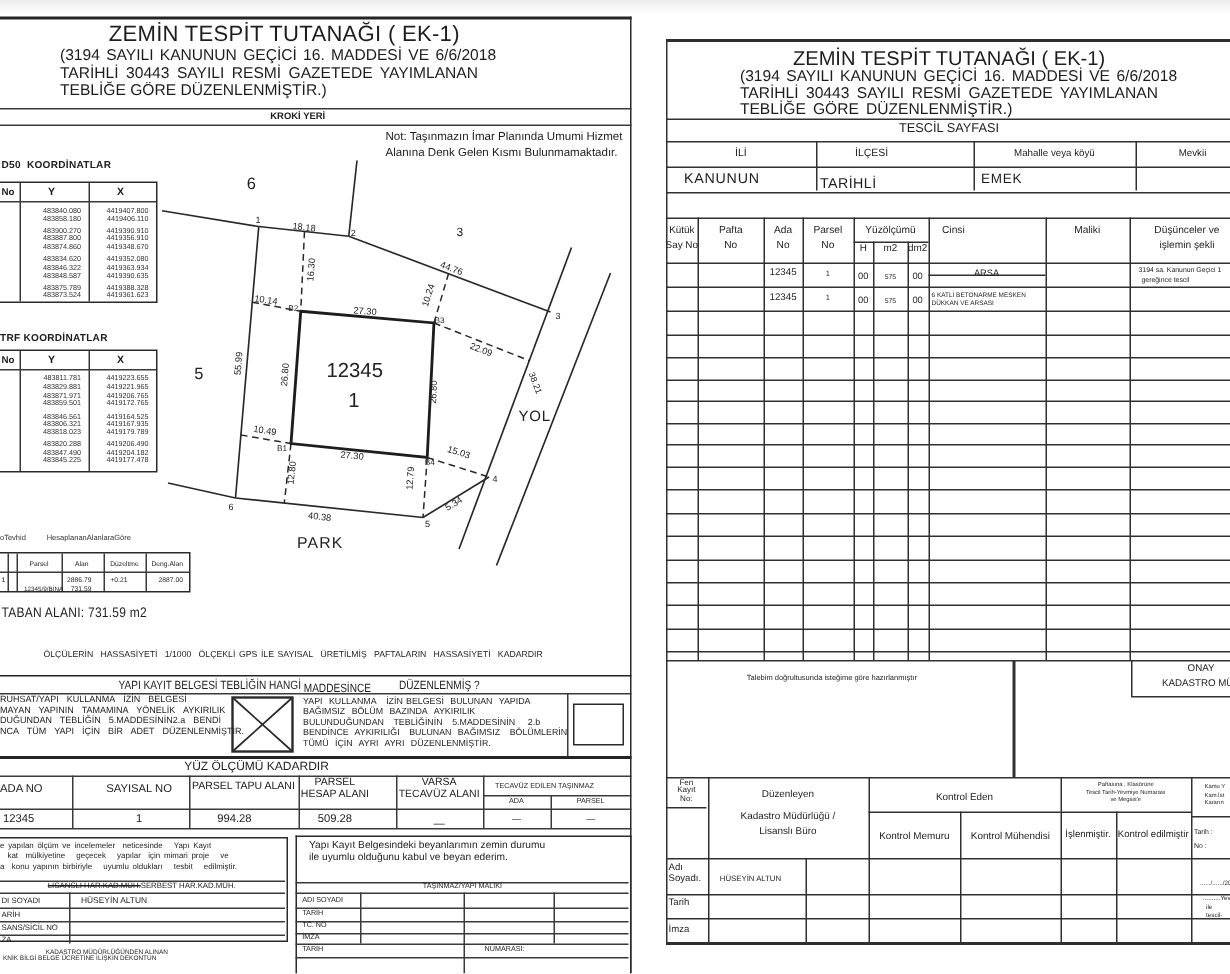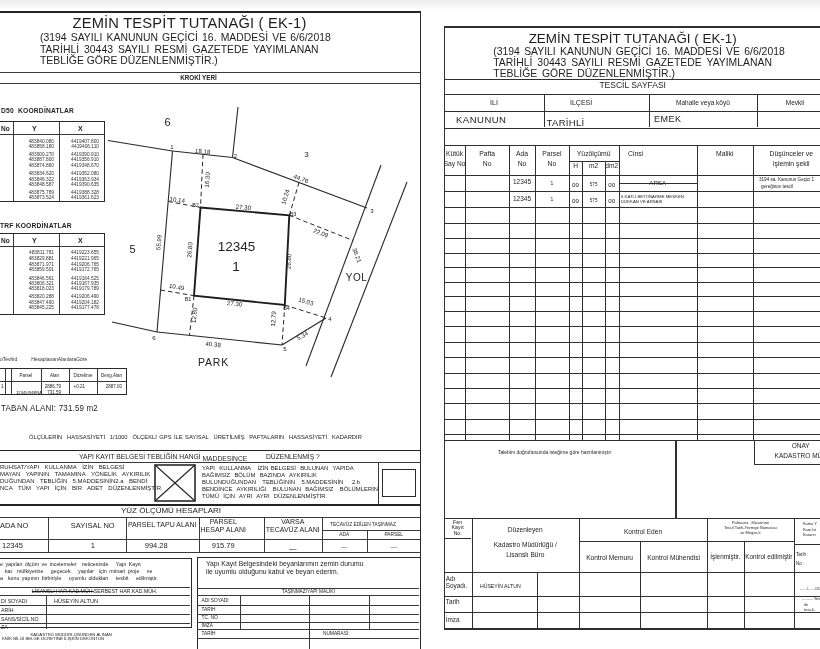--- a/index.html
+++ b/index.html
@@ -28,20 +28,21 @@
 <div class="a" style="left:40px;top:31.8px;width:330px;font-size:10.4px;line-height:11.7px;">
 <div class="nw" style="word-spacing:1.3px;">(3194 SAYILI KANUNUN GEÇİCİ 16. MADDESİ VE 6/6/2018</div>
 <div class="nw" style="word-spacing:2.1px;">TARİHLİ 30443 SAYILI RESMİ GAZETEDE YAYIMLANAN</div>
 <div class="nw" style="word-spacing:0px;">TEBLİĞE GÖRE DÜZENLENMİŞTİR.)</div>
 </div>
 
 <div class="hl" style="left:0;top:71.5px;width:421px;"></div>
 <div class="a c" style="left:0;top:73.5px;width:397px;font-size:6.3px;font-weight:bold;">KROKİ YERİ</div>
 <div class="hl" style="left:0;top:82.5px;width:421px;"></div>
 
+<div class="a nw" style="left:257px;top:86px;font-size:7.7px;line-height:10.6px;">Not: Taşınmazın İmar Planında Umumi Hizmet<br>Alanına Denk Gelen Kısmı Bulunmamaktadır.</div>
 
 <div class="a" style="left:1px;top:106.5px;font-size:6.7px;font-weight:bold;letter-spacing:0.2px;">D50&nbsp; KOORDİNATLAR</div>
 
 <div class="a" style="left:-8px;top:120.5px;width:111px;height:79.8px;border:1.5px solid #2a2a2a;">
   <div class="vl" style="left:20px;top:0;height:79.8px;"></div>
   <div class="vl" style="left:65.5px;top:0;height:79.8px;"></div>
   <div class="hl" style="left:0;top:12px;width:111px;"></div>
   <div class="a" style="left:8px;top:3.5px;font-size:6.5px;font-weight:bold;">No</div>
   <div class="a" style="left:39px;top:3px;font-size:7px;font-weight:bold;">Y</div>
   <div class="a" style="left:85px;top:3px;font-size:7px;font-weight:bold;">X</div>
@@ -229,21 +230,21 @@
   <line x1="1" y1="1" x2="41" y2="37" stroke="#2a2a2a" stroke-width="1.2"></line>
   <line x1="41" y1="1" x2="1" y2="37" stroke="#2a2a2a" stroke-width="1.2"></line>
 </svg>
 
 <div class="a nw" style="left:202px;top:465px;font-size:5.9px;line-height:7.1px;word-spacing:0.5px;">YAPI&nbsp; KULLANMA&nbsp;&nbsp; İZİN&nbsp;BELGESİ&nbsp; BULUNAN&nbsp; YAPIDA<br>BAĞIMSIZ&nbsp; BÖLÜM&nbsp; BAZINDA&nbsp; AYKIRILIK<br>BULUNDUĞUNDAN&nbsp;&nbsp; TEBLİĞİNİN&nbsp;&nbsp; 5.MADDESİNİN&nbsp;&nbsp;&nbsp; 2.b<br>BENDİNCE&nbsp; AYKIRILIĞI&nbsp;&nbsp; BULUNAN&nbsp; BAĞIMSIZ&nbsp;&nbsp; BÖLÜMLERİN<br>TÜMÜ&nbsp; İÇİN&nbsp; AYRI&nbsp; AYRI&nbsp;&nbsp;DÜZENLENMİŞTİR.</div>
 
 <div class="vl" style="left:377.6px;top:462px;height:41.5px;"></div>
 <div class="a" style="left:382px;top:468.5px;width:32px;height:26px;border:1.4px solid #2a2a2a;"></div>
 <div class="hl thick" style="left:0;top:503.5px;width:421px;height:2px;"></div>
 
-<div class="a c" style="left:60px;top:506.3px;width:222px;font-size:8px;">YÜZ ÖLÇÜMÜ HESAPLARI</div>
+<div class="a c" style="left:60px;top:506.3px;width:222px;font-size:8px;">YÜZ ÖLÇÜMÜ KADARDIR</div>
 <div class="hl" style="left:0;top:516.7px;width:421px;"></div>
 <div class="vl" style="left:47.5px;top:516.7px;height:35px;"></div>
 <div class="vl" style="left:126px;top:516.7px;height:35px;"></div>
 <div class="vl" style="left:198.5px;top:516.7px;height:35px;"></div>
 <div class="vl" style="left:264px;top:516.7px;height:35px;"></div>
 <div class="vl" style="left:321.5px;top:516.7px;height:35px;"></div>
 <div class="hl" style="left:0;top:538.7px;width:421px;"></div>
 <div class="hl" style="left:0;top:551.8px;width:421px;height:1.4px;"></div>
 <div class="a" style="left:0px;top:521px;font-size:7.5px;">ADA NO</div>
 <div class="a c" style="left:53.5px;top:521px;width:78.5px;font-size:7.5px;">SAYISAL NO</div>
@@ -252,21 +253,21 @@
 <div class="a c" style="left:264px;top:518px;width:57.5px;font-size:7px;line-height:8.4px;white-space:nowrap;">VARSA<br>TECAVÜZ ALANI</div>
 <div class="a c" style="left:321.5px;top:521.5px;width:83px;font-size:4.8px;white-space:nowrap;text-align:center;">TECAVÜZ EDİLEN TAŞINMAZ</div>
 <div class="hl" style="left:321.5px;top:530.3px;width:99px;"></div>
 <div class="vl" style="left:367px;top:530.3px;height:21.5px;"></div>
 <div class="a c" style="left:321.5px;top:532.3px;width:45.5px;font-size:4.8px;">ADA</div>
 <div class="a c" style="left:367px;top:532.3px;width:53.5px;font-size:4.8px;">PARSEL</div>
 
 <div class="a" style="left:2px;top:541px;font-size:7.5px;">12345</div>
 <div class="a c" style="left:53.5px;top:541px;width:78.5px;font-size:7.5px;">1</div>
 <div class="a c" style="left:120px;top:541px;width:72.5px;font-size:7.5px;">994.28</div>
-<div class="a c" style="left:190.5px;top:541px;width:65.5px;font-size:7.5px;">915.79</div>
+<div class="a c" style="left:190.5px;top:541px;width:65.5px;font-size:7.5px;">509.28</div>
 <div class="a c" style="left:264px;top:544px;width:57.5px;font-size:7.5px;">—</div>
 <div class="a c" style="left:321.5px;top:544px;width:45.5px;font-size:6px;">—</div>
 <div class="a c" style="left:367px;top:544px;width:53.5px;font-size:6px;">—</div>
 
 <div class="a" style="left:-10px;top:557.6px;width:199.5px;height:68.9px;border:1.4px solid #2a2a2a;"></div>
 <div class="a nw" style="left:0px;top:560.5px;font-size:5.3px;line-height:7px;word-spacing:1px;">e yapılan ölçüm ve incelemeler&nbsp; neticesinde&nbsp;&nbsp; Yapı Kayıt<br>&nbsp;&nbsp;kat&nbsp; mülkiyetine&nbsp;&nbsp; geçecek&nbsp;&nbsp; yapılar&nbsp; için mimari proje&nbsp;&nbsp; ve<br>a&nbsp; konu yapının birbiriyle&nbsp;&nbsp; uyumlu oldukları&nbsp;&nbsp; tesbit&nbsp;&nbsp; edilmiştir.</div>
 <div class="hl" style="left:0;top:587px;width:189.5px;"></div>
 <div class="a c" style="left:0px;top:588.3px;width:189px;font-size:5.2px;white-space:nowrap;"><span style="text-decoration:line-through;">LİSANSLI HAR.KAD.MÜH.</span>SERBEST HAR.KAD.MÜH.</div>
 <div class="hl" style="left:0;top:594.7px;width:189.5px;"></div>
 <div class="vl" style="left:46px;top:594.7px;height:34.6px;"></div>

